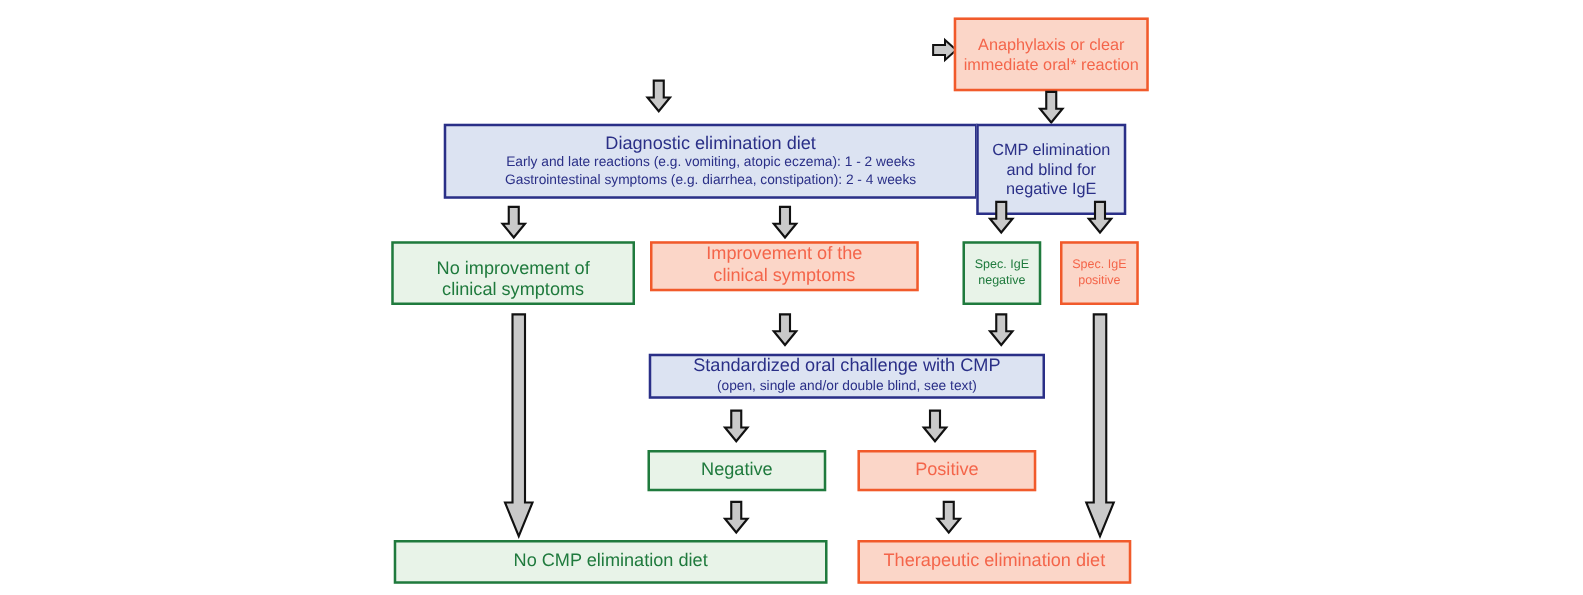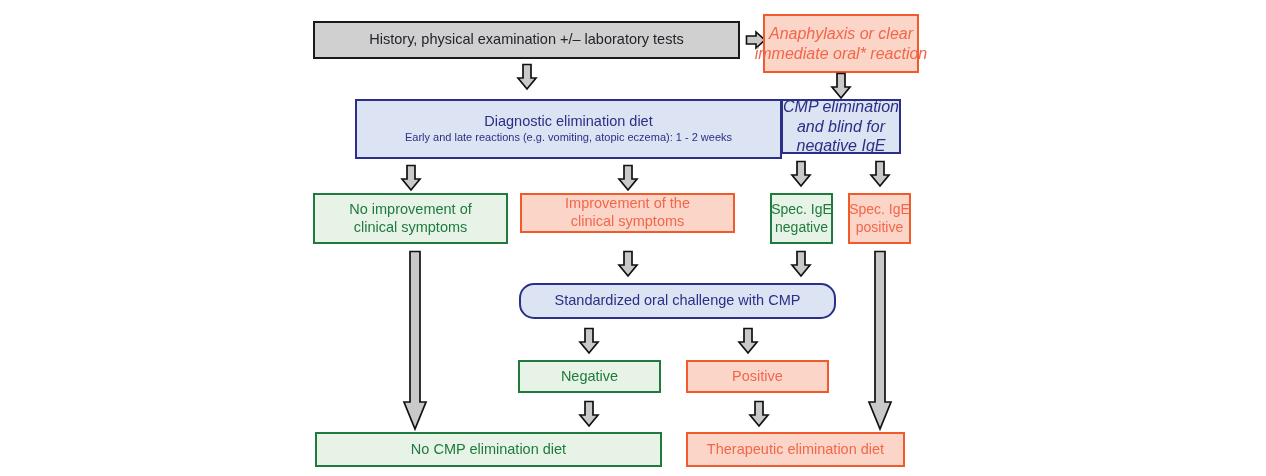--- a/index.html
+++ b/index.html
@@ -48,41 +48,38 @@
     border: 2px solid #1f7a3d;
     color: #1f7a3d;
   }
   .v-red {
     background: #fbd6c8;
     border: 2px solid #f15a2b;
     color: #f4654a;
   }
 
   .t-big   { font-size: 14.5px; }
-  .t-mid   { font-size: 16px; font-style: italic; }
+  .t-mid   { font-size: 13px; }
   .t-small { font-size: 11px; text-align: center; }
-  .t-tiny  { font-size: 14px; }
+  .t-tiny  { font-size: 10px; }
 
   
   .arrow {
     position: absolute;
     line-height: 0;
   }
 
   
   .longarrow { position: absolute; line-height: 0; }
 </style>
 </head>
 <body>
 
 <div id="canvas">
 
-  <div class="node v-gray t-big" style="left:313px; top:21px; width:427px; height:38px;">
-    <span class="ln">History, physical examination +/– laboratory tests</span>
-  </div>
 
   <div class="arrow" style="left:745px; top:29px; width:22px; height:22px;">
     <svg width="22" height="22" viewBox="0 0 22 22">
       <path d="M1.5 7 L11 7 L11 3 L20 11 L11 19 L11 15 L1.5 15 Z" fill="#c9c9c9" stroke="#111111" stroke-width="1.6" stroke-linejoin="miter"></path>
     </svg>
   </div>
 
   <div class="node v-red t-mid" style="left:763px; top:14px; width:156px; height:59px;">
     <span class="ln">Anaphylaxis or clear</span>
     <span class="ln">immediate oral* reaction</span>
@@ -96,23 +93,24 @@
 
   <div class="arrow" style="left:830px; top:72px; width:22px; height:28px;">
     <svg width="22" height="28" viewBox="0 0 22 28">
       <path d="M7 1.5 L15 1.5 L15 15 L20 15 L11 26 L2 15 L7 15 Z" fill="#c9c9c9" stroke="#111111" stroke-width="1.7" stroke-linejoin="miter"></path>
     </svg>
   </div>
 
   <div class="node v-blue" style="left:313px; top:99px; width:427px; height:60px;margin-left:42px;">
     <span class="ln t-big">Diagnostic elimination diet</span>
     <span class="ln t-small">Early and late reactions (e.g. vomiting, atopic eczema): 1 - 2 weeks</span>
-  </div>
-
-  <div class="node v-blue t-mid" style="left:781px; top:99px; width:120px; height:55px;">
+    <span class="ln t-small">Gastrointestinal symptoms (e.g. diarrhea, constipation): 2 - 4 weeks</span>
+  </div>
+
+  <div class="node v-blue t-mid" style="left:781px; top:99px; width:120px; height:73px;">
     <span class="ln">CMP elimination</span>
     <span class="ln">and blind for</span>
     <span class="ln">negative IgE</span>
   </div>
 
   <div class="arrow" style="left:400px; top:164px; width:22px; height:28px;">
     <svg width="22" height="28" viewBox="0 0 22 28">
       <path d="M7 1.5 L15 1.5 L15 15 L20 15 L11 26 L2 15 L7 15 Z" fill="#c9c9c9" stroke="#111111" stroke-width="1.7" stroke-linejoin="miter"></path>
     </svg>
   </div>
@@ -128,21 +126,21 @@
       <path d="M7 1.5 L15 1.5 L15 15 L20 15 L11 26 L2 15 L7 15 Z" fill="#c9c9c9" stroke="#111111" stroke-width="1.7" stroke-linejoin="miter"></path>
     </svg>
   </div>
 
   <div class="arrow" style="left:869px; top:160px; width:22px; height:28px;">
     <svg width="22" height="28" viewBox="0 0 22 28">
       <path d="M7 1.5 L15 1.5 L15 15 L20 15 L11 26 L2 15 L7 15 Z" fill="#c9c9c9" stroke="#111111" stroke-width="1.7" stroke-linejoin="miter"></path>
     </svg>
   </div>
 
-  <div class="node v-green t-big" style="left:313px; top:193px; width:195px; height:51px;">
+  <div class="node v-green t-big" style="left:313px; top:193px; width:195px; height:51px;justify-content:flex-end;">
     <span class="ln">No improvement of</span>
     <span class="ln">clinical symptoms</span>
   </div>
 
   <div class="node v-red t-big" style="left:520px; top:193px; width:215px; height:40px;">
     <span class="ln">Improvement of the</span>
     <span class="ln">clinical symptoms</span>
   </div>
 
   <div class="node v-green t-tiny" style="left:770px; top:193px; width:63px; height:51px;">
@@ -172,22 +170,23 @@
       <path d="M7 1.5 L15 1.5 L15 15 L20 15 L11 26 L2 15 L7 15 Z" fill="#c9c9c9" stroke="#111111" stroke-width="1.7" stroke-linejoin="miter"></path>
     </svg>
   </div>
 
   <div class="arrow" style="left:790px; top:250px; width:22px; height:28px;">
     <svg width="22" height="28" viewBox="0 0 22 28">
       <path d="M7 1.5 L15 1.5 L15 15 L20 15 L11 26 L2 15 L7 15 Z" fill="#c9c9c9" stroke="#111111" stroke-width="1.7" stroke-linejoin="miter"></path>
     </svg>
   </div>
 
-  <div class="node v-blue" style="left:519px; top:283px; width:317px; height:36px;border-radius:15px;">
+  <div class="node v-blue" style="left:519px; top:283px; width:317px; height:36px;">
     <span class="ln t-big">Standardized oral challenge with CMP</span>
+    <span class="ln t-small">(open, single and/or double blind, see text)</span>
   </div>
 
   <div class="arrow" style="left:578px; top:327px; width:22px; height:28px;">
     <svg width="22" height="28" viewBox="0 0 22 28">
       <path d="M7 1.5 L15 1.5 L15 15 L20 15 L11 26 L2 15 L7 15 Z" fill="#c9c9c9" stroke="#111111" stroke-width="1.7" stroke-linejoin="miter"></path>
     </svg>
   </div>
 
   <div class="arrow" style="left:737px; top:327px; width:22px; height:28px;">
     <svg width="22" height="28" viewBox="0 0 22 28">

